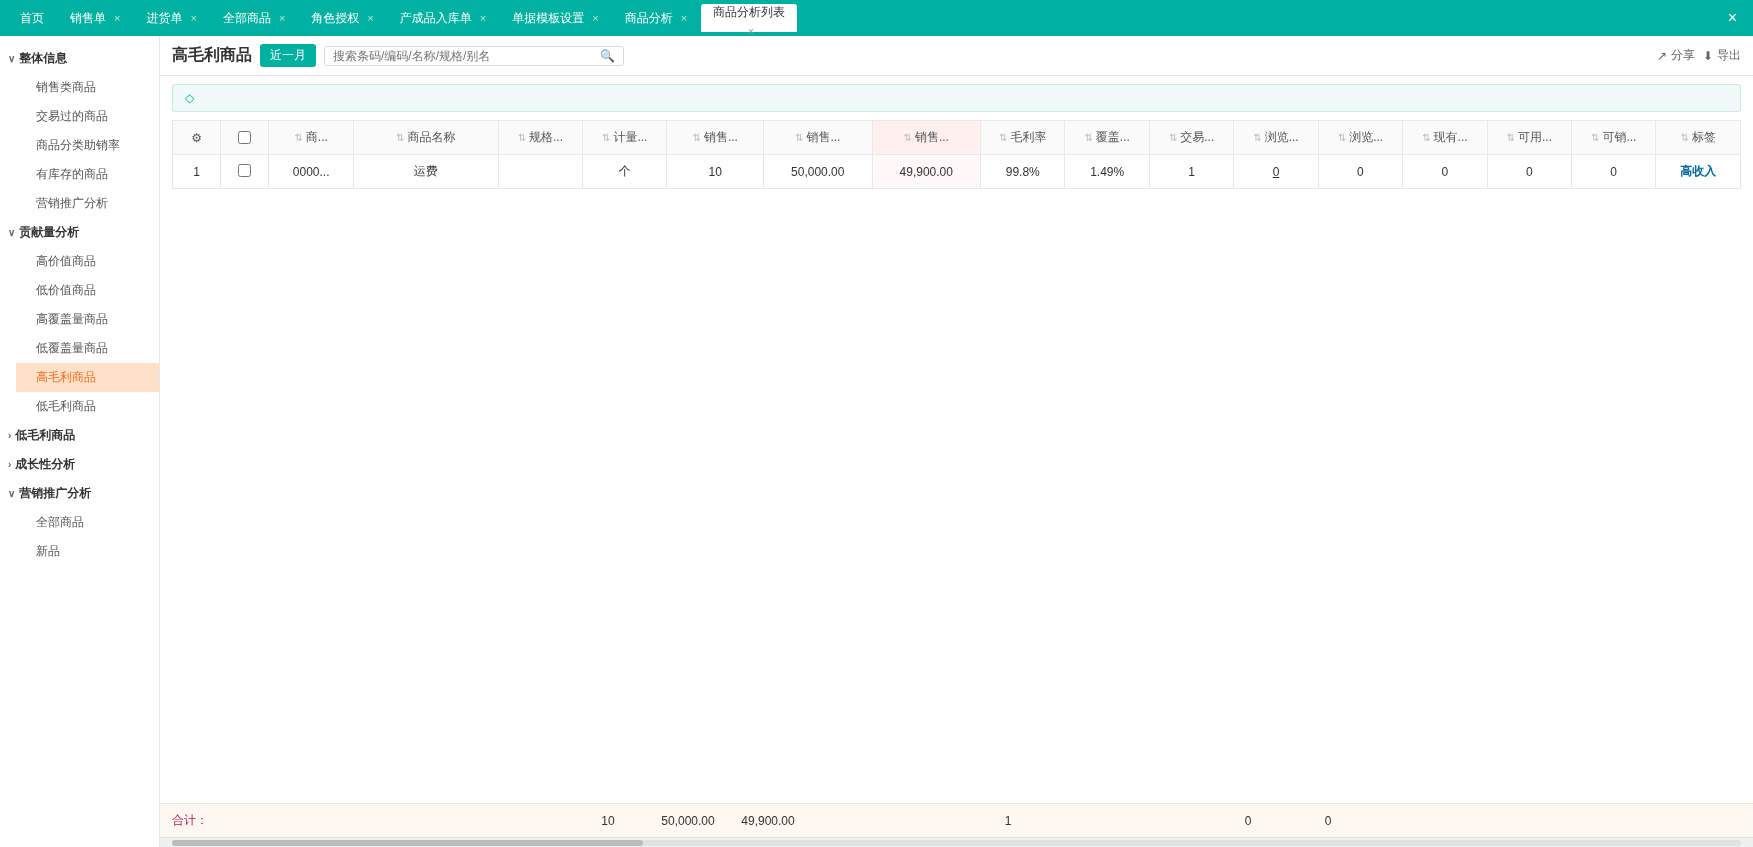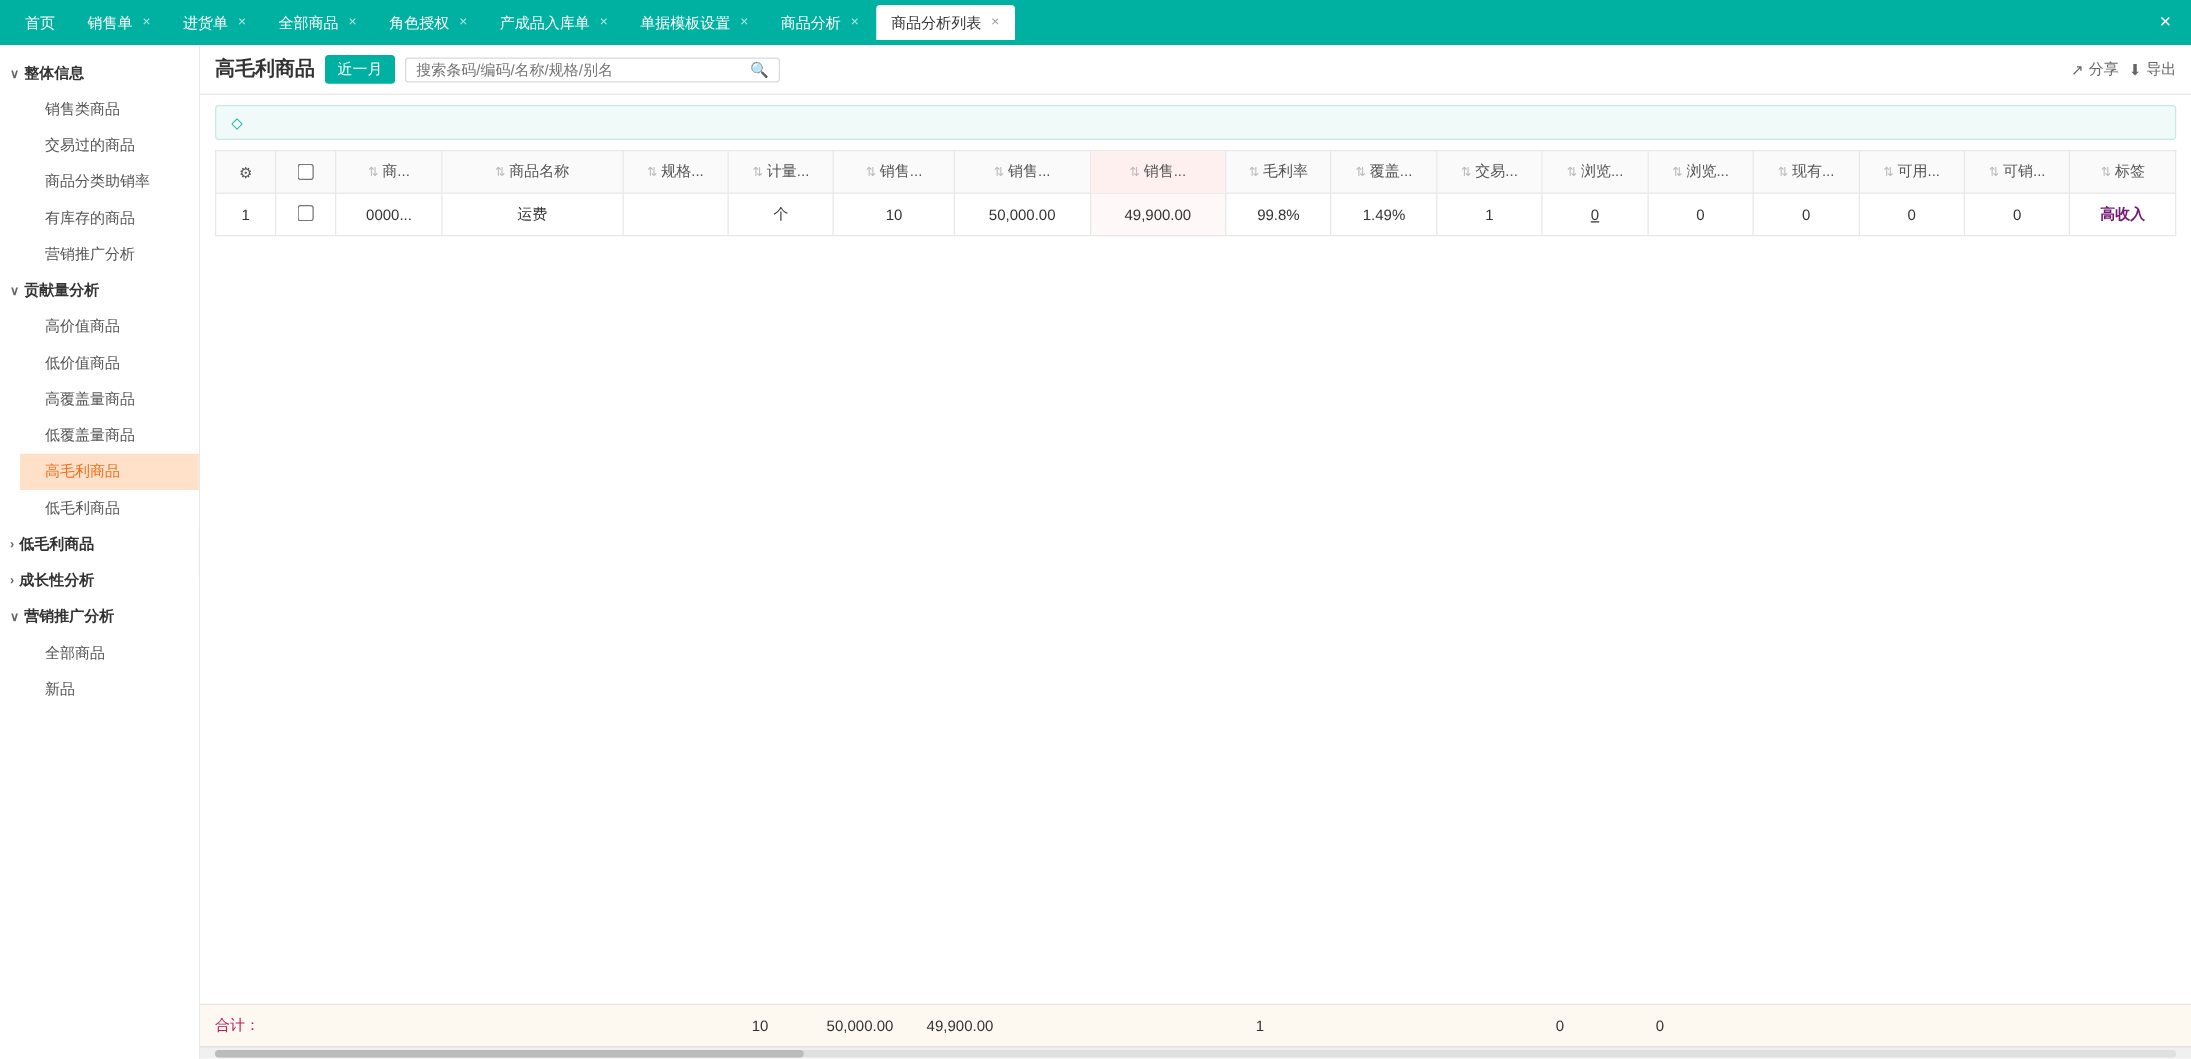--- a/index.html
+++ b/index.html
@@ -19,21 +19,21 @@
       align-items: center;
       padding: 0 12px;
       height: 28px;
       color: #fff;
       cursor: pointer;
       border-radius: 3px 3px 0 0;
       white-space: nowrap;
       font-size: 13px;
       gap: 4px;
     }
-    .nav-item.active { background: #fff; color: #333; }
+    .nav-item.active { background: #fff; color: #333; flex-direction: column; }
     .nav-item .close-x {
       font-size: 11px;
       color: rgba(255,255,255,0.7);
       margin-left: 4px;
       cursor: pointer;
     }
     .nav-item.active .close-x { color: #999; }
     .nav-spacer { flex: 1; }
     .nav-close-btn {
       color: #fff;
@@ -202,21 +202,21 @@
       justify-content: center;
       gap: 3px;
     }
     table td {
       padding: 8px 6px;
       text-align: center;
       border: 1px solid #e8e8e8;
       color: #333;
       white-space: nowrap;
     }
-    .col-tag { color: #701a75; font-weight: bold; font-family: Liberation Mono, monospace; }
+    .col-tag { color: #0369a1; font-weight: bold; font-family: Liberation Mono, monospace; }
     .sort-icon { color: #bbb; font-size: 10px; }
     .underline { text-decoration: underline; cursor: pointer; }
 
     
     .footer-bar {
       display: flex;
       align-items: center;
       padding: 8px 12px;
       border-top: 1px solid #e8e8e8;
       background: #fdf8f0;

